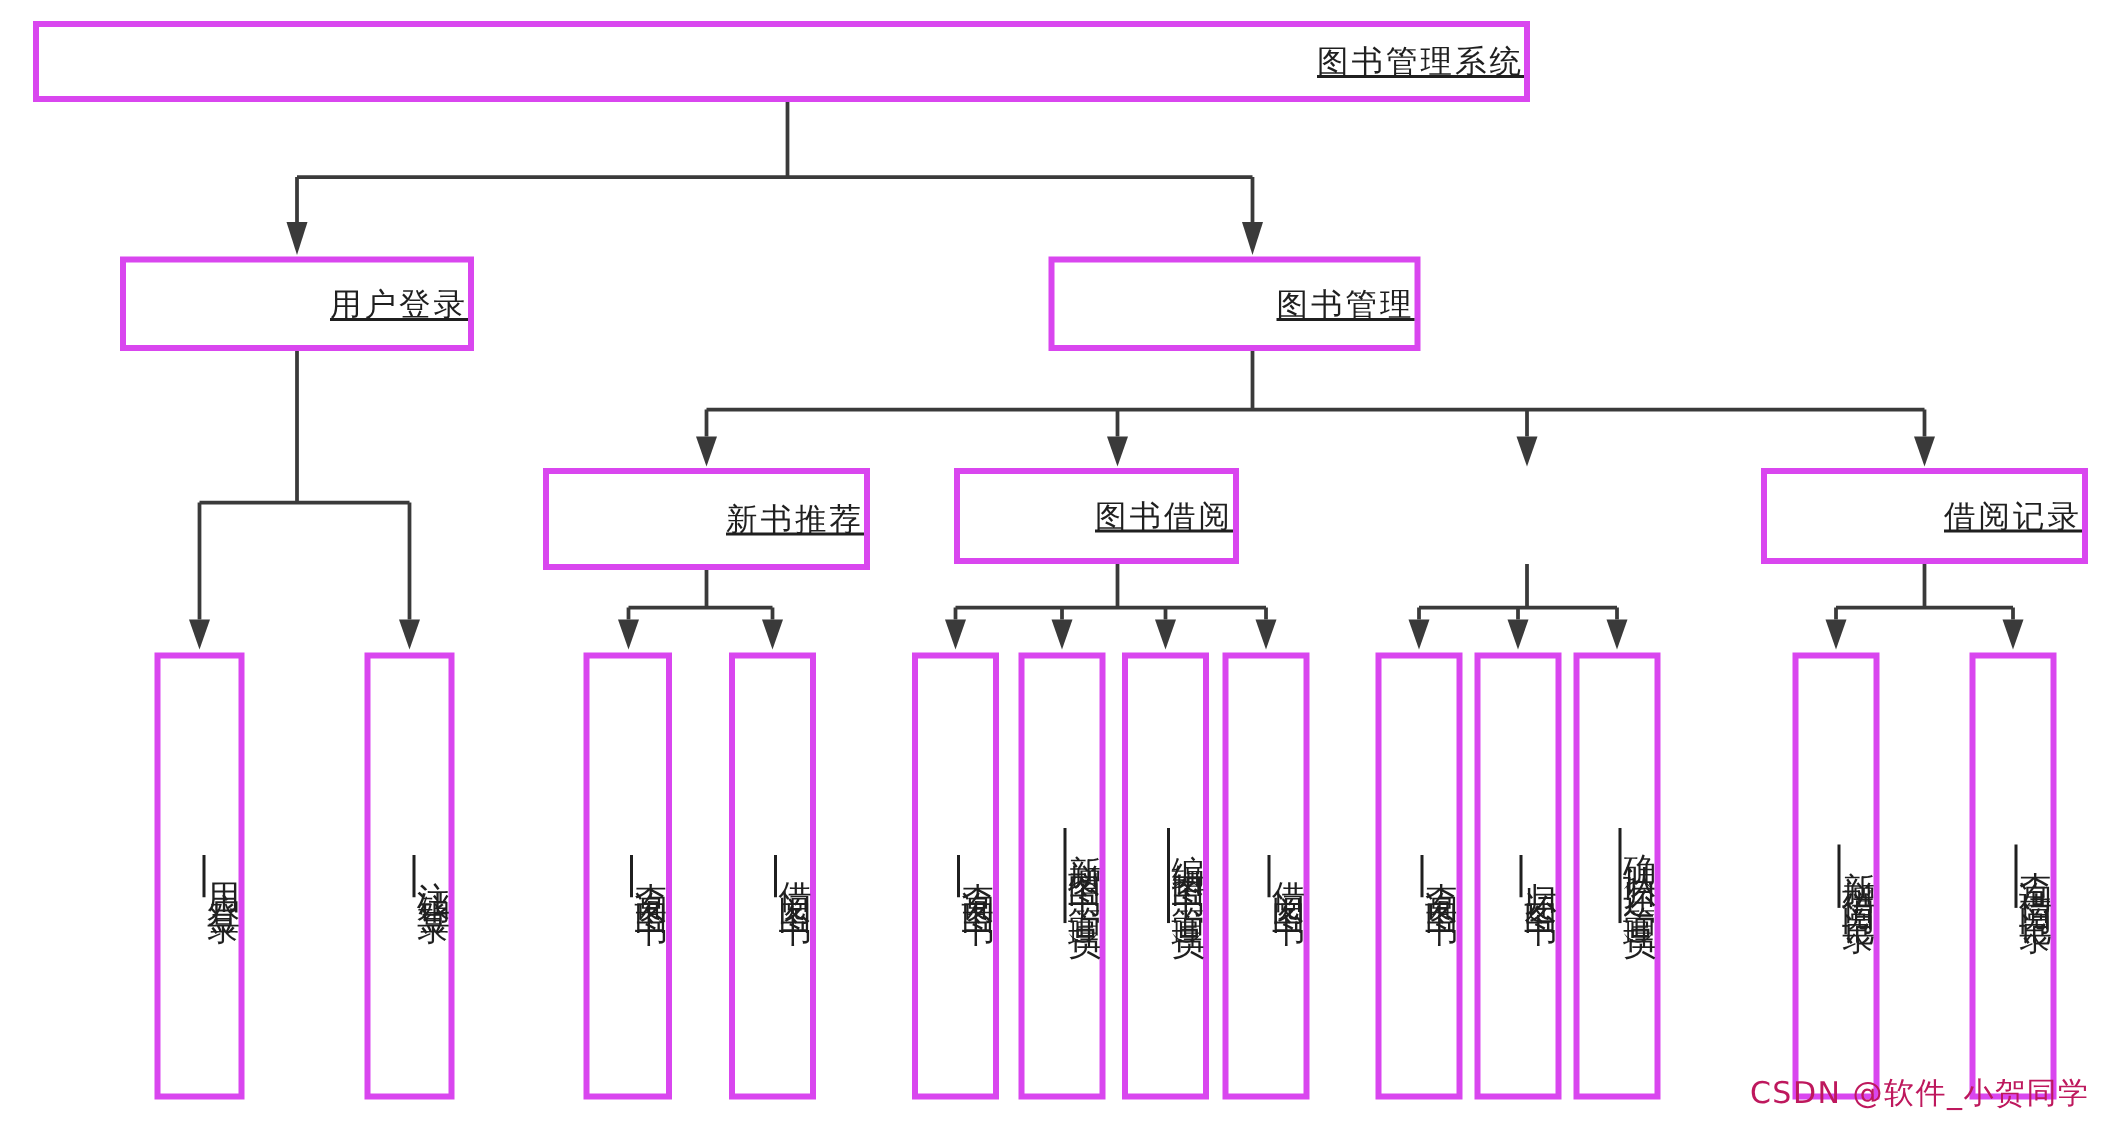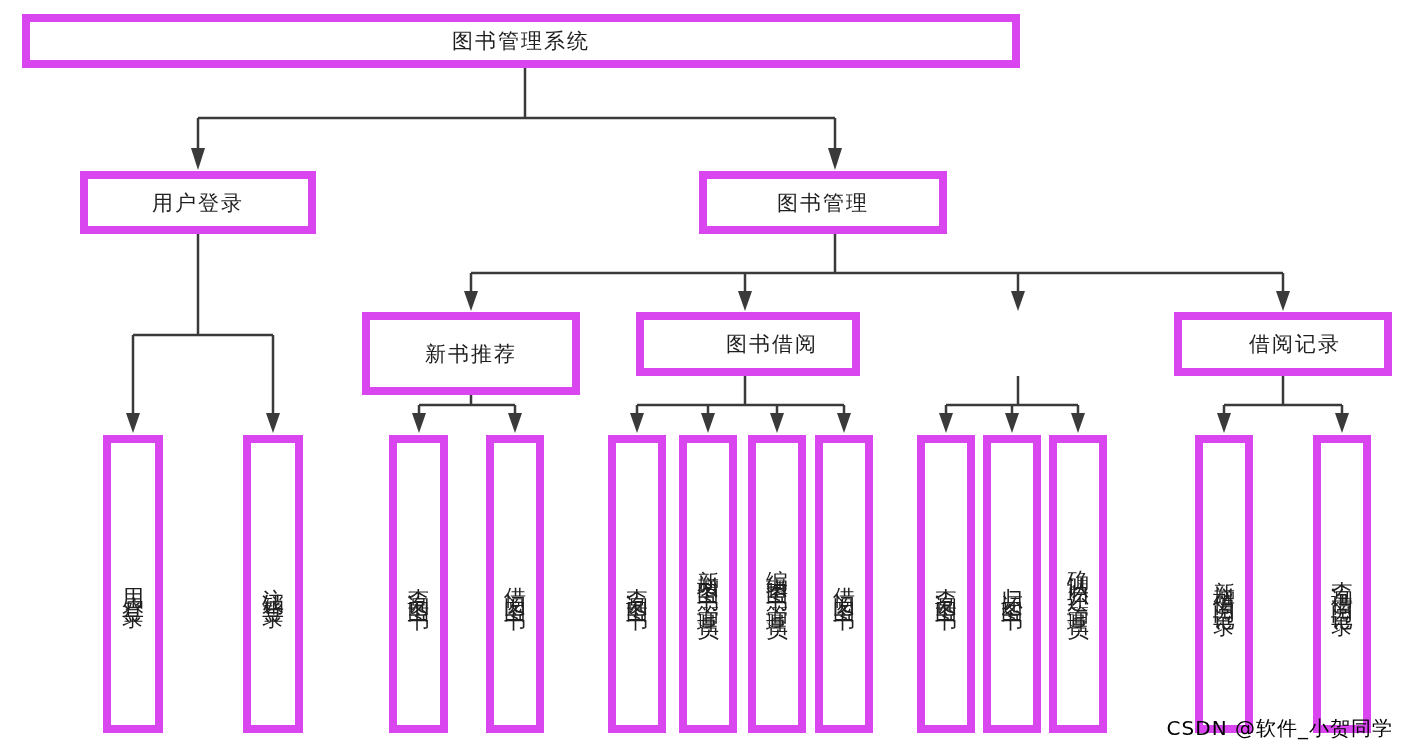--- a/index.html
+++ b/index.html
@@ -18,45 +18,46 @@
   .lines {
     position: absolute;
     left: 0;
     top: 0;
     z-index: 1;
   }
   .box {
     position: absolute;
     box-sizing: border-box;
     background: #ffffff;
-    border: 8px solid #d946ef;
+    border: 4px solid #d946ef;
     display: flex;
     align-items: center;
-    justify-content: center;
+    justify-content: flex-end;
     z-index: 2;
     color: #1f1f1f;
+    text-decoration: underline;
   }
   .box.h span {
     font-size: 21px;
     letter-spacing: 2px;
     white-space: nowrap;
   }
   .box.v span {
     writing-mode: vertical-rl;
     text-orientation: mixed;
     font-size: 22px;
     letter-spacing: 0.32em;
     line-height: 1;
   }
   .watermark {
     position: absolute;
     right: 12px;
     bottom: 5px;
     font-size: 20px;
-    color: #000000;
+    color: #be185d;
     letter-spacing: 1px;
     z-index: 3;
     white-space: nowrap;
   }
 </style>
 </head>
 <body>
 
 <div class="canvas">
 
@@ -107,24 +108,24 @@
     <span>图书管理系统</span>
   </div>
 
   <div class="box h" style="left:80px; top:171px; width:236px; height:63px;">
     <span>用户登录</span>
   </div>
   <div class="box h" style="left:699px; top:171px; width:248px; height:63px;">
     <span>图书管理</span>
   </div>
 
-  <div class="box h" style="left:362px; top:312px; width:218px; height:83px;">
+  <div class="box h" style="left:362px; top:312px; width:218px; height:68px;">
     <span>新书推荐</span>
   </div>
-  <div class="box h" style="left:636px; top:312px; width:224px; height:64px;padding-left:48px;">
+  <div class="box h" style="left:636px; top:312px; width:190px; height:64px;padding-left:48px;">
     <span>图书借阅</span>
   </div>
   <div class="box h" style="left:1174px; top:312px; width:218px; height:64px;padding-left:24px;">
     <span>借阅记录</span>
   </div>
 
   <div class="box v" style="left:103px; top:435px; width:60px; height:298px;">
     <span>用户登录</span>
   </div>
   <div class="box v" style="left:243px; top:435px; width:60px; height:298px;">

